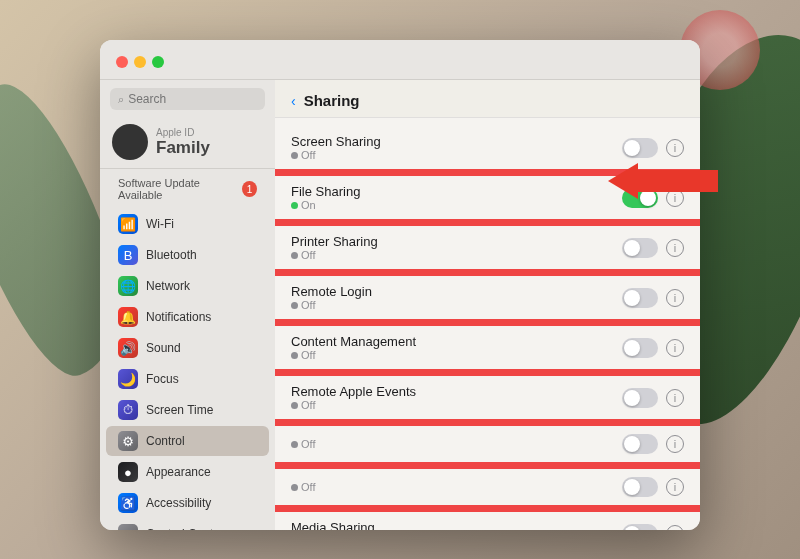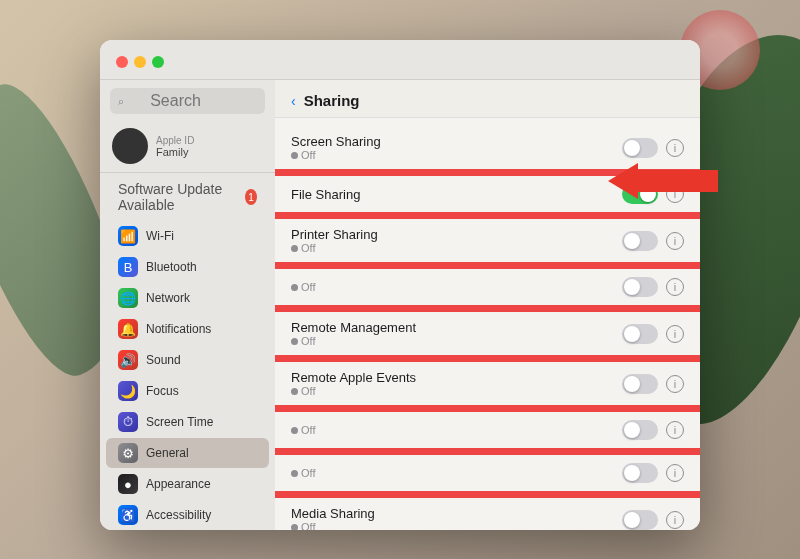--- a/index.html
+++ b/index.html
@@ -114,24 +114,23 @@
       border-radius: 6px;
       padding: 4px 8px;
       display: flex;
       align-items: center;
       gap: 4px;
     }
     .search-box input {
       background: transparent;
       border: none;
       outline: none;
-      font-size: 16px;
+      font-size: 12px;
       color: #666;
       width: 100%;
-      margin-left: 22px;
     }
     .search-icon-svg {
       color: #888;
       font-size: 11px;
     }
 
     .user-section {
       padding: 6px 12px 8px;
       display: flex;
       align-items: center;
@@ -140,31 +139,31 @@
       margin-bottom: 4px;
     }
     .user-avatar {
       width: 36px;
       height: 36px;
       background: #333;
       border-radius: 50%;
     }
     .user-info { display: flex; flex-direction: column; }
     .user-apple-id { font-size: 10px; color: #888; }
-    .user-name { font-size: 11px; color: #444; font-weight: 400; }
+    .user-name { font-size: 17px; color: #444; font-weight: 700; }
 
     .update-banner {
       margin: 4px 10px;
       padding: 4px 8px;
       background: transparent;
       display: flex;
       align-items: center;
       gap: 4px;
     }
-    .update-text { font-size: 14px; color: #555; }
+    .update-text { font-size: 11px; color: #555; }
     .update-badge {
       width: 16px;
       height: 16px;
       background: #e74c3c;
       border-radius: 50%;
       color: white;
       font-size: 10px;
       display: flex;
       align-items: center;
       justify-content: center;
@@ -401,21 +400,21 @@
           <div class="sidebar-item">
             <span class="sidebar-icon icon-focus">🌙</span>
             <span class="sidebar-label">Focus</span>
           </div>
           <div class="sidebar-item">
             <span class="sidebar-icon icon-screen-time">⏱</span>
             <span class="sidebar-label">Screen Time</span>
           </div>
           <div class="sidebar-item active">
             <span class="sidebar-icon icon-general">⚙</span>
-            <span class="sidebar-label">General</span>
+            <span class="sidebar-label">Control</span>
           </div>
           <div class="sidebar-item">
             <span class="sidebar-icon icon-appearance">●</span>
             <span class="sidebar-label">Appearance</span>
           </div>
           <div class="sidebar-item">
             <span class="sidebar-icon icon-accessibility">♿</span>
             <span class="sidebar-label">Accessibility</span>
           </div>
           <div class="sidebar-item">
@@ -443,20 +442,24 @@
             <div class="setting-controls">
               <div class="toggle">
                 <div class="toggle-knob"></div>
               </div>
               <div class="info-btn">i</div>
             </div>
           </div>
           <div class="setting-row">
             <div class="setting-info">
               <div class="setting-name">File Sharing</div>
+              <div class="setting-status">
+                <span class="status-dot on"></span>
+                <span>On</span>
+              </div>
             </div>
             <div class="setting-controls">
               <div class="toggle on">
                 <div class="toggle-knob"></div>
               </div>
               <div class="info-btn">i</div>
             </div>
           </div>
           <div class="setting-row">
             <div class="setting-info">
@@ -468,35 +471,36 @@
             </div>
             <div class="setting-controls">
               <div class="toggle">
                 <div class="toggle-knob"></div>
               </div>
               <div class="info-btn">i</div>
             </div>
           </div>
           <div class="setting-row">
             <div class="setting-info">
-              <div class="setting-status">
-                <span class="status-dot"></span>
-                <span>Off</span>
-              </div>
-            </div>
-            <div class="setting-controls">
-              <div class="toggle">
-                <div class="toggle-knob"></div>
-              </div>
-              <div class="info-btn">i</div>
-            </div>
-          </div>
-          <div class="setting-row">
-            <div class="setting-info">
-              <div class="setting-name">Remote Management</div>
+              <div class="setting-name">Remote Login</div>
+              <div class="setting-status">
+                <span class="status-dot"></span>
+                <span>Off</span>
+              </div>
+            </div>
+            <div class="setting-controls">
+              <div class="toggle">
+                <div class="toggle-knob"></div>
+              </div>
+              <div class="info-btn">i</div>
+            </div>
+          </div>
+          <div class="setting-row">
+            <div class="setting-info">
+              <div class="setting-name">Content Management</div>
               <div class="setting-status">
                 <span class="status-dot"></span>
                 <span>Off</span>
               </div>
             </div>
             <div class="setting-controls">
               <div class="toggle">
                 <div class="toggle-knob"></div>
               </div>
               <div class="info-btn">i</div>

